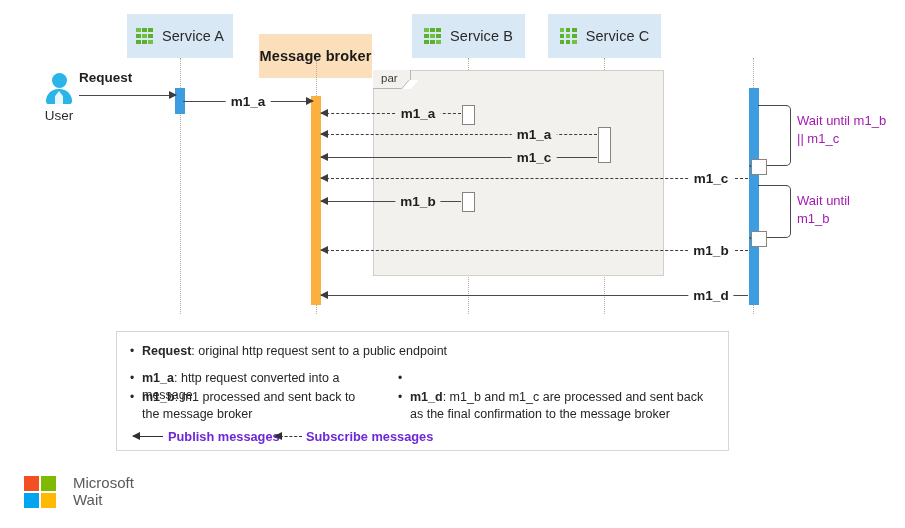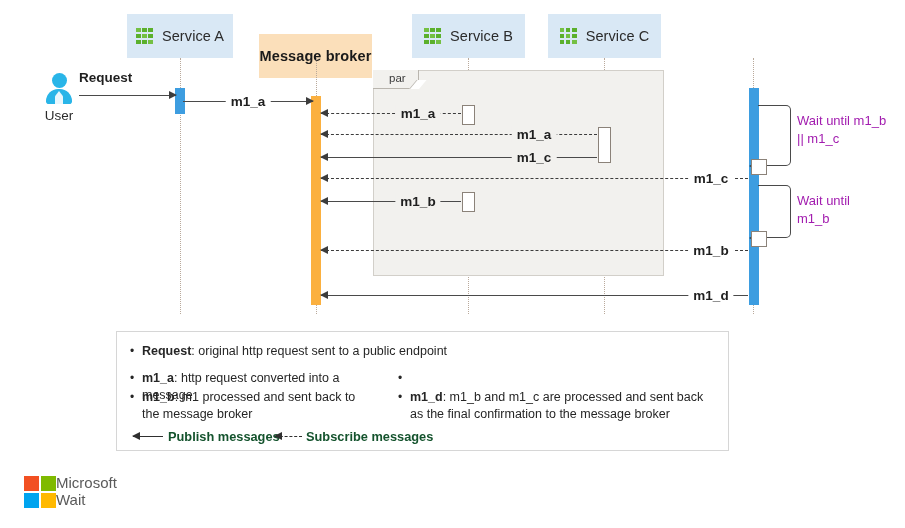--- a/index.html
+++ b/index.html
@@ -66,21 +66,21 @@
     background: #f2f1ee;
     border: 1px solid #d2cfc9;
   }
   .par-tab {
     position: absolute;
     background: #f2f1ee;
     border-right: 1px solid #b9b5ae;
     border-bottom: 1px solid #b9b5ae;
     font-size: 11.5px;
     color: #3a3a3a;
-    padding: 2px 12px 3px 16px;
+    padding: 2px 12px 3px 8px;
     line-height: 1.1;
   }
   .par-tab::after{
     content:"";
     position:absolute;
     right:-1px; bottom:-1px;
     width:9px; height:9px;
     background:#fff;
     border-left:1px solid #b9b5ae;
     transform: skewX(-40deg);
@@ -186,39 +186,39 @@
   .legend-row b { font-weight: bold; }
   .bullet {
     position: absolute;
     font-size: 12px;
     color: #262626;
   }
   .leg-key {
     position: absolute;
     font-size: 12.8px;
     font-weight: bold;
-    color: #14532d;
+    color: #6d28d9;
     white-space: nowrap;
   }
   .leg-arrow { position: absolute; height: 0; }
   .leg-arrow .line {
     position: absolute; left: 0; right: 0; top: 0;
     border-top: 1.6px solid #2f2f2f;
   }
   .leg-arrow.dashed .line { border-top: 1.6px dashed #2f2f2f; }
   .leg-arrow .head {
     position: absolute; top: -4.5px; left: -1px;
     width: 0; height: 0;
     border-top: 4.5px solid transparent;
     border-bottom: 4.5px solid transparent;
     border-right: 8px solid #2f2f2f;
   }
 
   
-  .brand { position: absolute; display: flex; align-items: center; gap: 0; }
+  .brand { position: absolute; display: flex; align-items: center; gap: 17px; }
   .brand .ms-logo {
     width: 32px; height: 32px;
     display: grid;
     grid-template-columns: 1fr 1fr;
     grid-template-rows: 1fr 1fr;
     gap: 2.5px;
     flex: none;
   }
   .brand .ms-logo i { display: block; }
   .brand-text {

